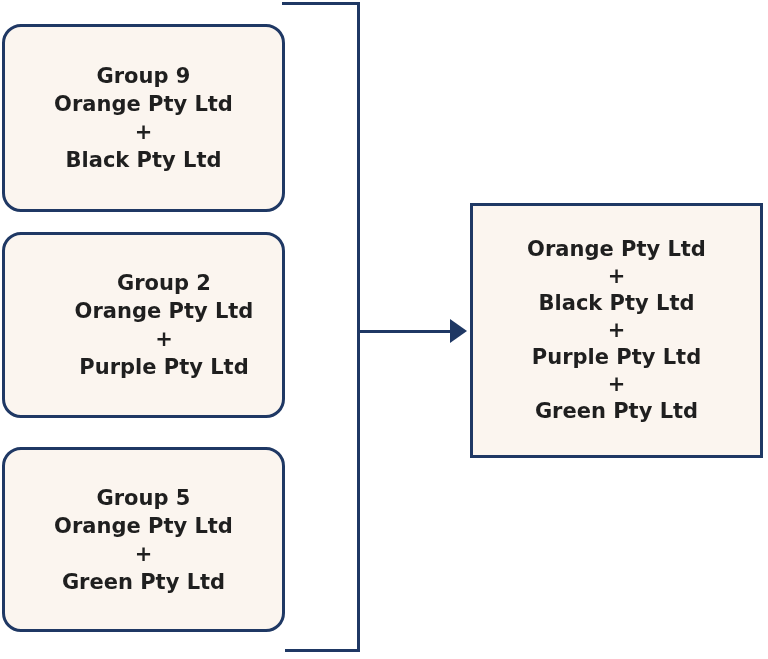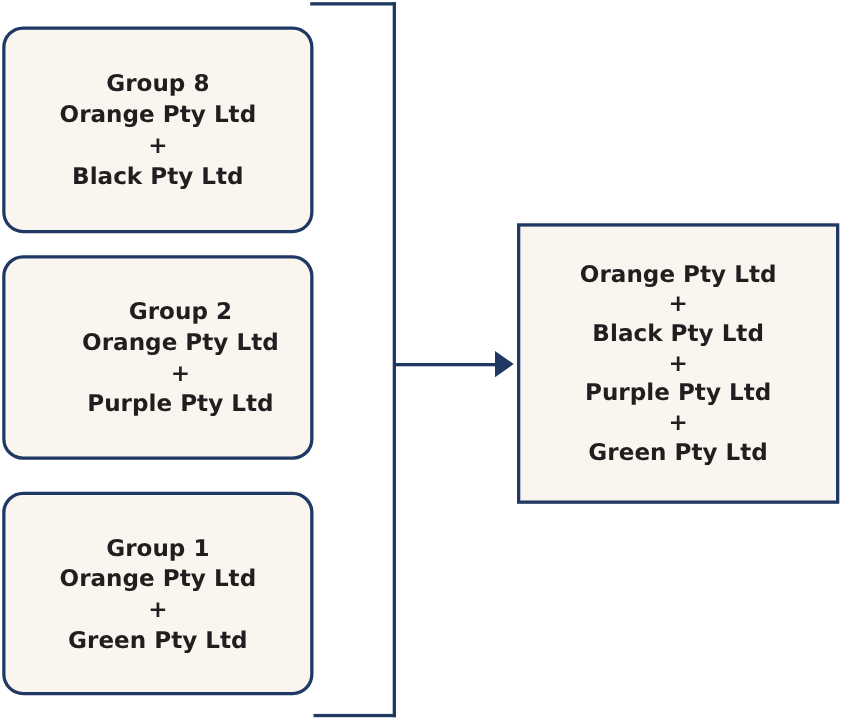--- a/index.html
+++ b/index.html
@@ -73,35 +73,35 @@
     border-bottom: 12px solid transparent;
     border-left: 17px solid #1F3864;
   }
 </style>
 </head>
 <body>
 
 <div class="canvas">
 
   <div class="group-box box1">
-    <div>Group 8</div>
+    <div>Group 9</div>
     <div>Orange Pty Ltd</div>
     <div>+</div>
     <div>Black Pty Ltd</div>
   </div>
 
   <div class="group-box box2">
     <div>Group 2</div>
     <div>Orange Pty Ltd</div>
     <div>+</div>
     <div>Purple Pty Ltd</div>
   </div>
 
   <div class="group-box box3">
-    <div>Group 1</div>
+    <div>Group 5</div>
     <div>Orange Pty Ltd</div>
     <div>+</div>
     <div>Green Pty Ltd</div>
   </div>
 
   <div class="nline bracket-top"></div>
   <div class="nline bracket-vert"></div>
   <div class="nline bracket-bottom"></div>
 
   <div class="nline arrow-shaft"></div>

